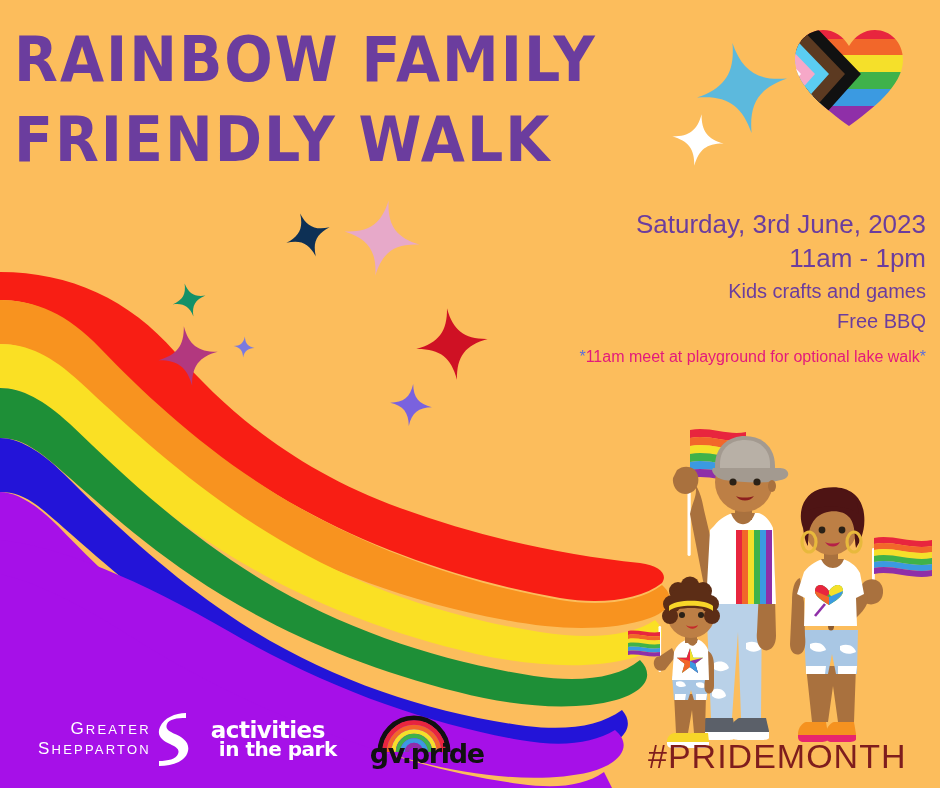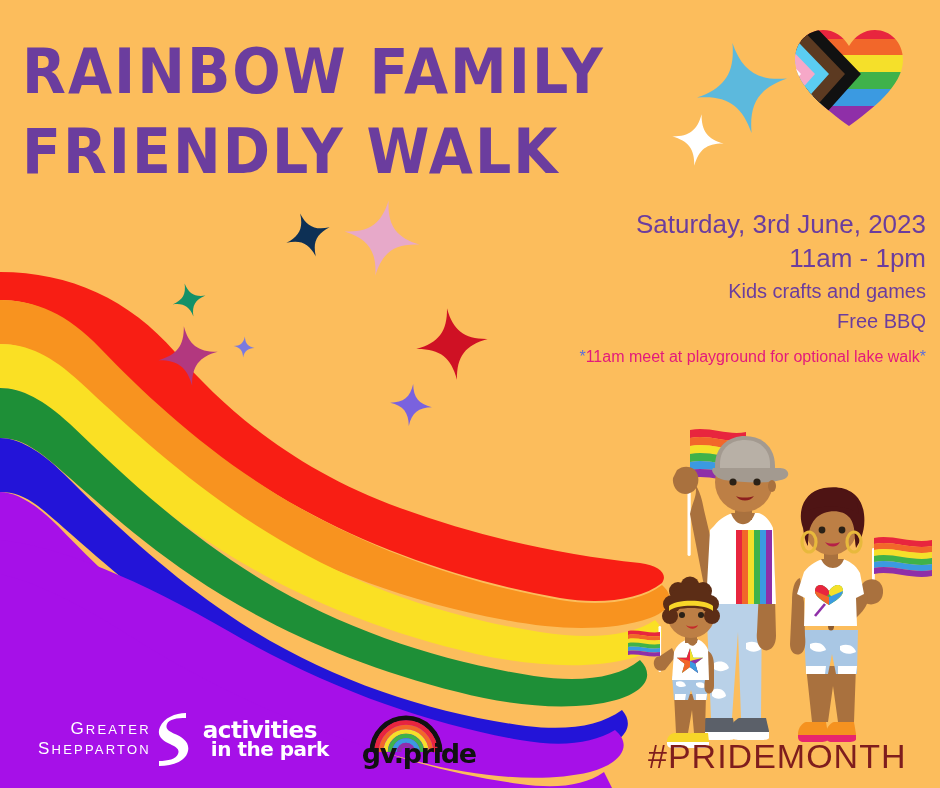--- a/index.html
+++ b/index.html
@@ -15,24 +15,23 @@
     background:#fcbd5c;
     overflow:hidden;
   }
 
   
   .layer { position:absolute; left:0; top:0; width:940px; height:788px; }
   svg.layer { display:block; }
 
   
   #title-block {
-    position:absolute; left:22px; top:16px; width:600px;
+    position:absolute; left:14px; top:16px; width:600px;
     color:#6b3d9e;
     z-index:6;
-    margin-top:12px;
   }
   #title-block .tline {
     font-family:"DejaVu Sans", sans-serif;
     font-weight:bold;
     font-size:57px;
     line-height:78px;
     letter-spacing:2px;
     color:#6b3d9e;
     white-space:nowrap;
     transform:scaleY(1.1);
@@ -92,21 +91,21 @@
     font-family:"Liberation Sans", sans-serif;
     font-weight:normal;
     text-align:right;
     line-height:19px;
   }
   .logo-gs .gs-l1 { font-size:13px; letter-spacing:2.2px; }
   .logo-gs .gs-l2 { font-size:13px; letter-spacing:2.2px; }
   .logo-gs .gs-l1 .cap, .logo-gs .gs-l2 .cap { font-size:17px; }
 
   .logo-aitp {
-    margin-left:14px;
+    margin-left:22px;
     color:#ffffff;
     font-family:"DejaVu Sans", sans-serif;
     font-weight:bold;
     line-height:22px;
     text-align:left;
   }
   .logo-aitp .a1 { font-size:23px; letter-spacing:-0.5px; display:block; }
   .logo-aitp .a2 { font-size:20px; letter-spacing:-0.5px; display:block; margin-top:-3px; margin-left:8px;}
 
   .logo-gvp {

